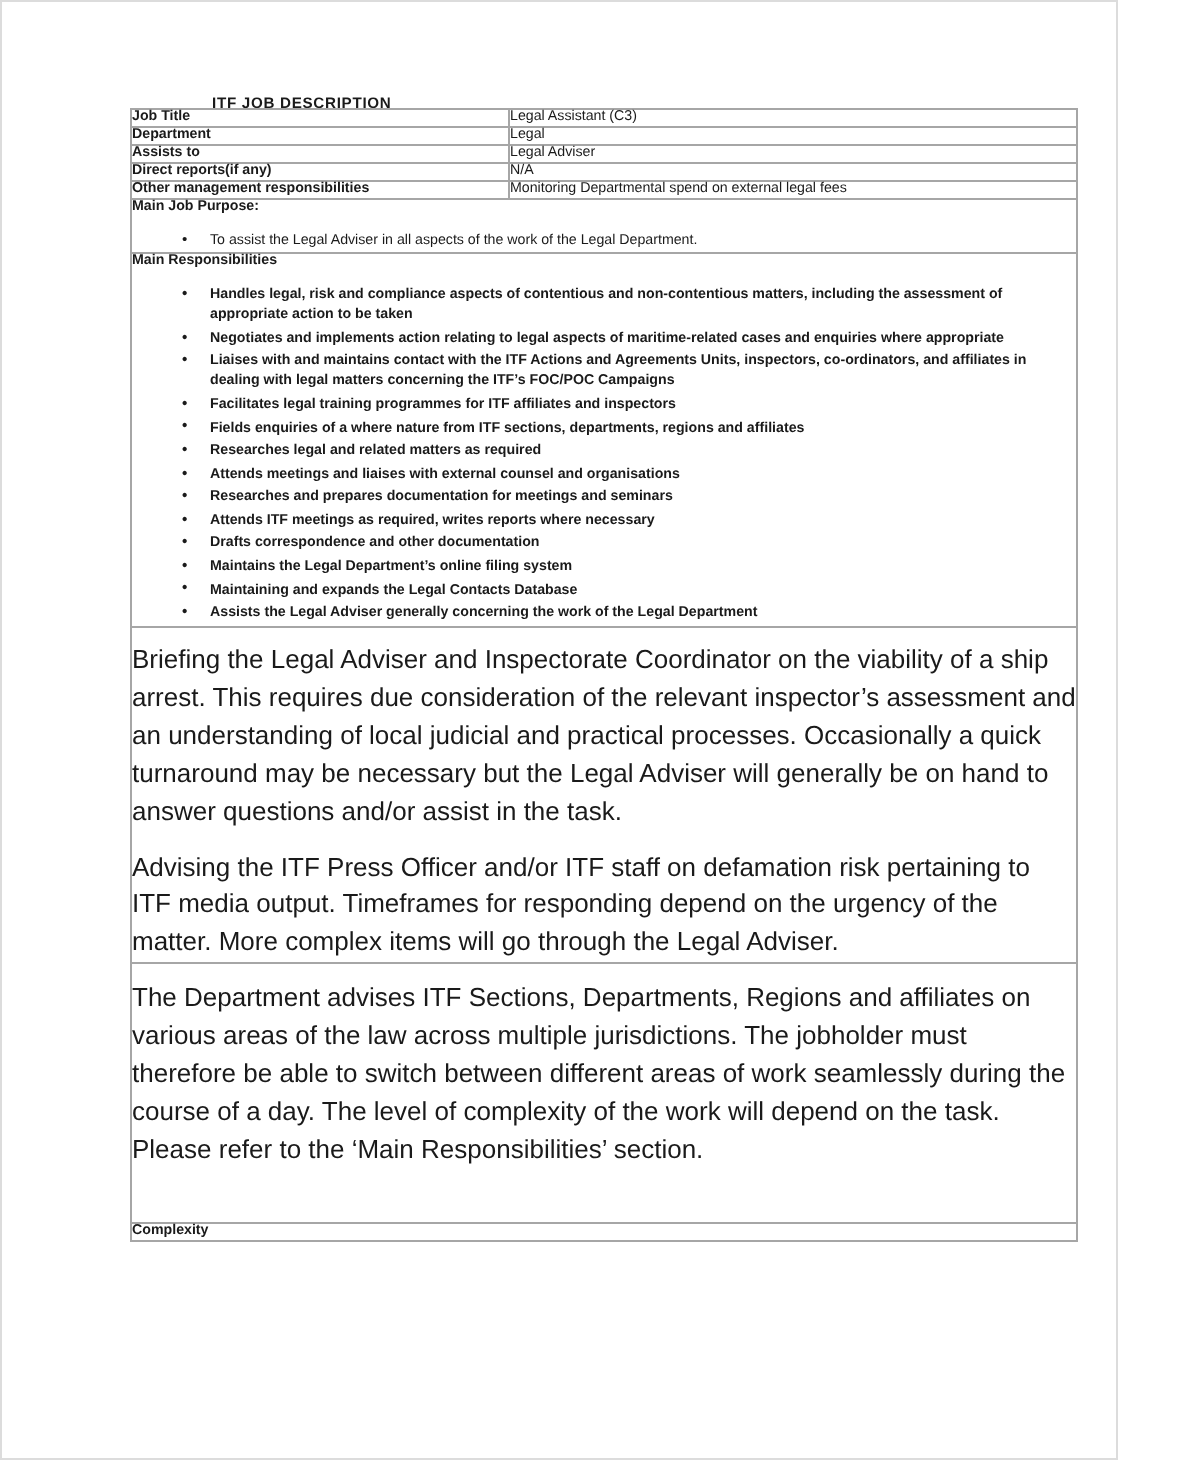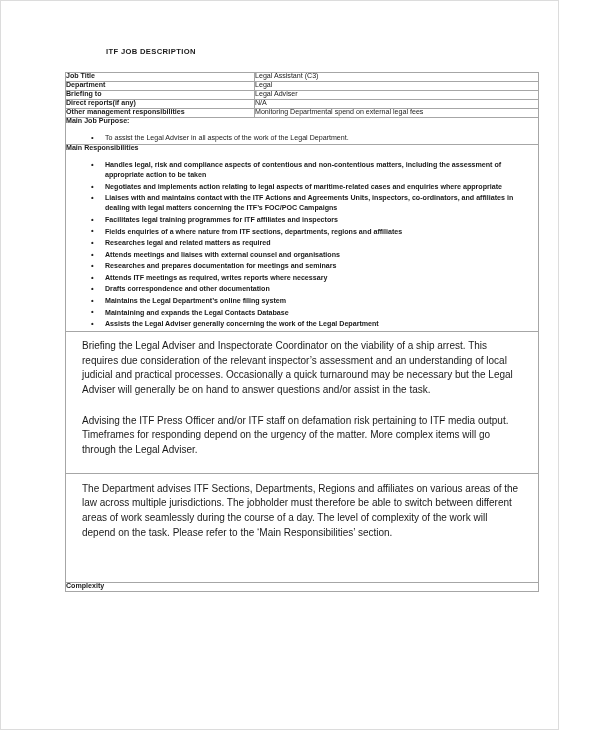--- a/index.html
+++ b/index.html
@@ -32,21 +32,21 @@
     font-size: 7.6px;
     font-weight: bold;
     letter-spacing: 0.35px;
     color: #1a1a1a;
     white-space: nowrap;
   }
 
   #jd-table {
     position: absolute;
     left: 64px;
-    top: 71px;
+    top: 53px;
     width: 473px;
     border-collapse: collapse;
     table-layout: fixed;
     background: #ffffff;
   }
 
   #jd-table td {
     border: 1px solid #a6a6a6;
     padding: 0;
     vertical-align: top;
@@ -100,22 +100,22 @@
     left: 25px;
     top: -0.2px;
     font-size: 7.6px;
     color: #1a1a1a;
   }
 
   ul.bullets.spaced-top { margin-top: 7.5px; }
   ul.bullets.gap li { margin-bottom: 1.5px; font-weight: bold; }
 
   p.para {
-    margin: 16px;
-    font-size: 10px;
+    margin: 0;
+    font-size: 13px;
     line-height: 1.46;
     color: #1a1a1a;
   }
   p.para + p.para { margin-top: 8.5px; }
   p.para.first { margin-top: 7.5px; }
   .filler-md { height: 26px; }
 </style>
 </head>
 <body>
 
@@ -132,21 +132,21 @@
 
       <tr>
         <td class="k">Job Title</td>
         <td class="v">Legal Assistant (C3)</td>
       </tr>
       <tr>
         <td class="k">Department</td>
         <td class="v">Legal</td>
       </tr>
       <tr>
-        <td class="k">Briefing to</td>
+        <td class="k">Assists to</td>
         <td class="v">Legal Adviser</td>
       </tr>
       <tr>
         <td class="k">Direct reports(if any)</td>
         <td class="v">N/A</td>
       </tr>
       <tr>
         <td class="k">Other management responsibilities</td>
         <td class="v">Monitoring Departmental spend on external legal fees</td>
       </tr>

